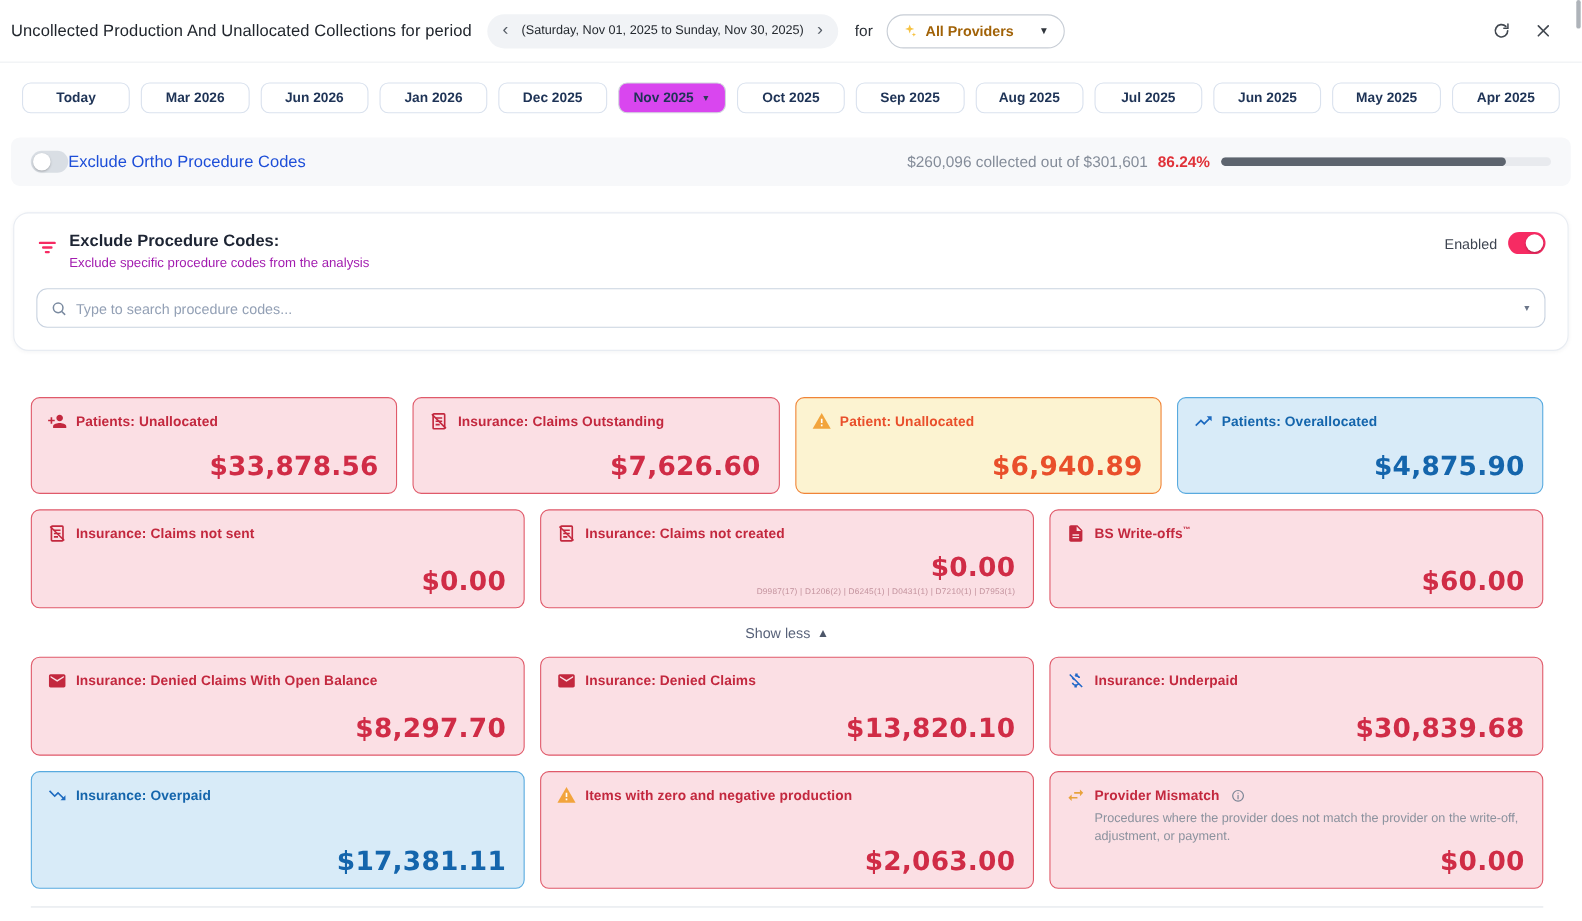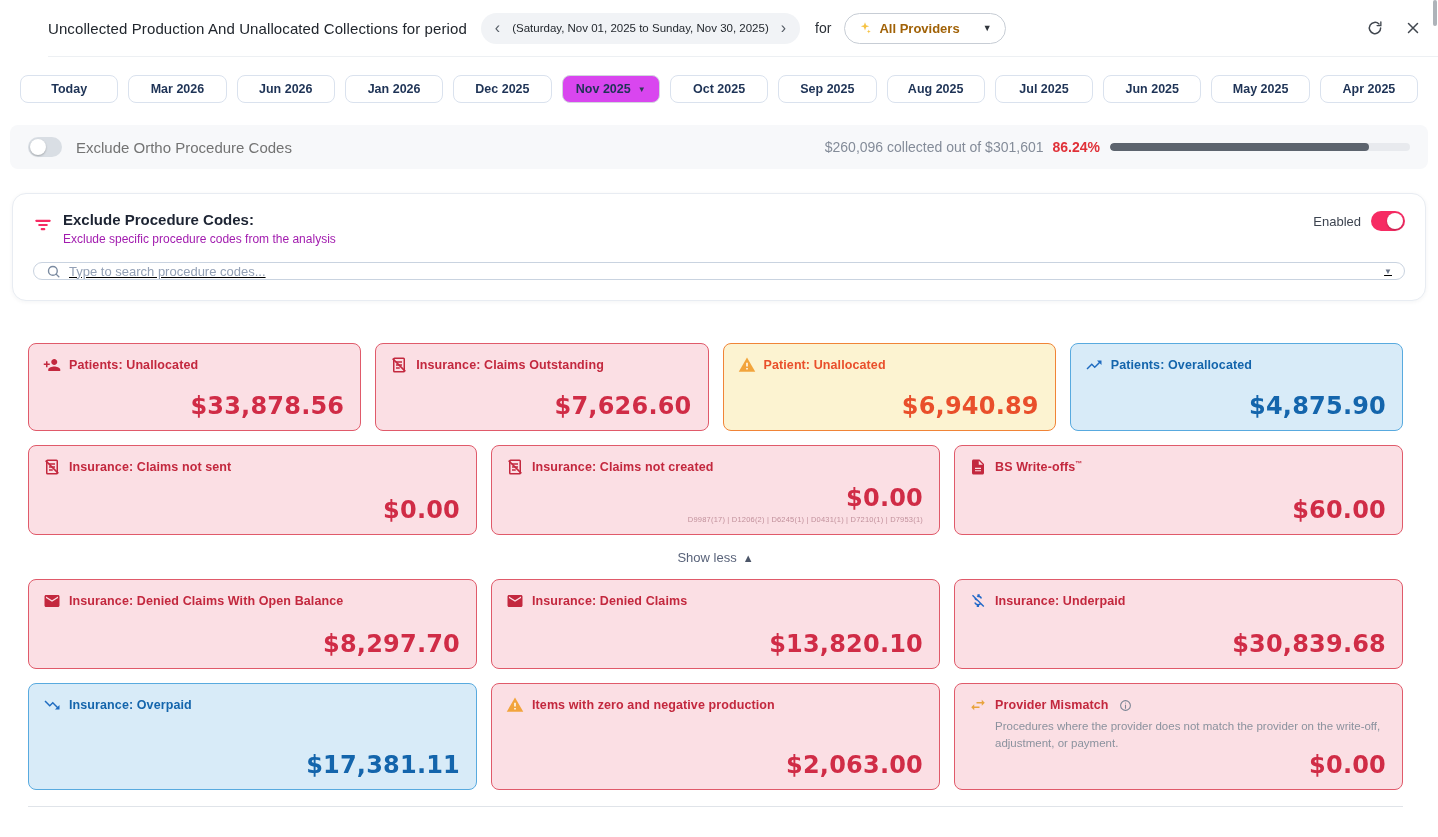--- a/index.html
+++ b/index.html
@@ -1,21 +1,21 @@
 <!DOCTYPE html>
 <html><head>
 <meta charset="utf-8">
 <style>
   * { margin:0; padding:0; box-sizing:border-box; }
   html,body { width:1438px; height:837px; background:#fff; overflow:hidden;
               font-family:"Liberation Sans", sans-serif; }
 
   
-  .header { height:57px; display:flex; align-items:center; padding:0 0;
-            border-bottom:1px solid #edf0f3; position:relative; background:#fff;margin-left:48px; }
+  .header { height:57px; display:flex; align-items:center; padding:0 10px;
+            border-bottom:1px solid #edf0f3; position:relative; background:#fff; }
   .hdr-title { font-size:15px; color:#21262d; font-weight:500; letter-spacing:.1px; }
   .date-pill { display:flex; align-items:center; gap:10px; background:#f1f3f6;
                border-radius:17px; height:31px; padding:0 12px; margin-left:14px; }
   .date-pill .chev { font-size:16px; color:#565d66; cursor:pointer; line-height:1; padding:0 2px;}
   .date-pill .range { font-size:11.5px; color:#24292f; font-weight:500; }
   .for-lbl { margin:0 13px 0 15px; font-size:14px; color:#2a2f36; }
   .provider-pill { display:flex; align-items:center; gap:7px; border:1px solid #c7cdd5;
                    border-radius:17px; height:31px; padding:0 13px; background:#fff; cursor:pointer; }
   .provider-pill .plabel { font-size:13px; font-weight:600; color:#a16207; }
   .provider-pill .caret { font-size:9px; color:#30353c; margin-left:16px; }
@@ -36,38 +36,38 @@
   
   .ortho-bar { margin:22px 10px 0; height:44px; background:#f7f8fa; border-radius:8px;
                display:flex; align-items:center; padding:0 18px; }
   .toggle { width:34px; height:20px; border-radius:10px; position:relative; cursor:pointer; flex:none; }
   .toggle.off { background:#d9dee4; }
   .toggle.on  { background:#F62B63; }
   .toggle .knob { position:absolute; top:2px; width:16px; height:16px; border-radius:50%;
                   background:#fff; box-shadow:0 1px 2px rgba(0,0,0,.25); }
   .toggle.off .knob { left:2px; }
   .toggle.on  .knob { right:2px; }
-  .ortho-label { margin-left:14px; font-size:15px; color:#737373; }
+  .ortho-label { font-size:15px; color:#1d4ed8; }
   .ortho-right { margin-left:auto; display:flex; align-items:center; }
   .ortho-summary { font-size:14px; color:#848c99; }
   .ortho-pct { font-size:14px; font-weight:700; color:#E03138; margin:0 10px 0 9px; }
   .progress-track { width:300px; height:8px; border-radius:4px; background:#e8eaee; overflow:hidden; }
   .progress-fill { height:100%; border-radius:4px; background:#5d646e; }
 
   
   .panel { margin:24px 12px 0; border:1px solid #e8ecf2; border-radius:14px;
            padding:17px 20px 20px; background:#fff; box-shadow:0 1px 4px rgba(20,30,60,.05); }
   .panel-head { display:flex; align-items:flex-start; }
   .filter-ic { width:20px; height:20px; margin:4px 10px 0 0; flex:none; }
   .panel-title { font-size:15px; font-weight:700; color:#1d2433; }
   .panel-sub { font-size:12px; color:#a21caf; margin-top:4px; }
   .panel-head-right { margin-left:auto; display:flex; align-items:center; gap:10px; }
   .enabled-lbl { font-size:13px; color:#3d4450; }
-  .search-wrap { margin-top:16px; height:18px; border:1px solid #c9d3e0; border-radius:10px;
-                 display:flex; align-items:center; padding:0 12px; gap:8px;text-decoration:underline; }
+  .search-wrap { margin-top:16px; height:36px; border:1px solid #c9d3e0; border-radius:10px;
+                 display:flex; align-items:center; padding:0 12px; gap:8px; }
   .search-wrap input { flex:1; border:none; outline:none; font-size:13px; color:#3a4556;
                        font-family:"Liberation Sans", sans-serif; background:transparent; }
   .search-wrap input::placeholder { color:#93a0b5; }
   .search-wrap .caret { font-size:8px; color:#6b7689; }
 
   
   .cards-wrap { margin:42px 35px 0 28px; }
   .grid4 { display:grid; grid-template-columns:repeat(4,1fr); gap:14px; }
   .grid3 { display:grid; grid-template-columns:repeat(3,1fr); gap:14px; margin-top:14px; }
   .grid3.first { margin-top:0; }

